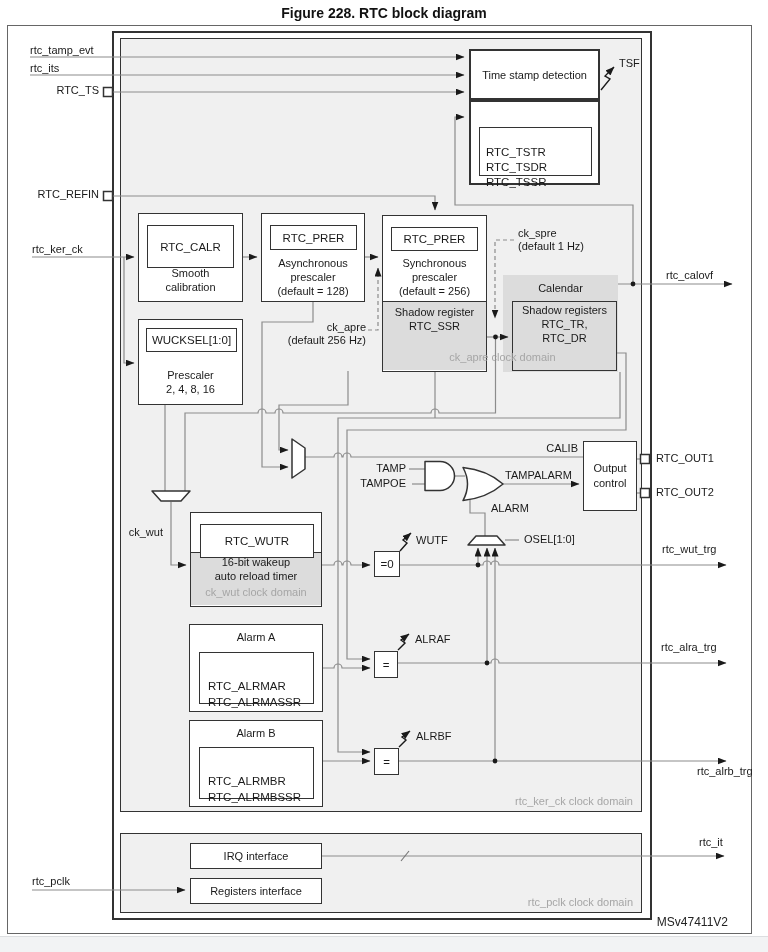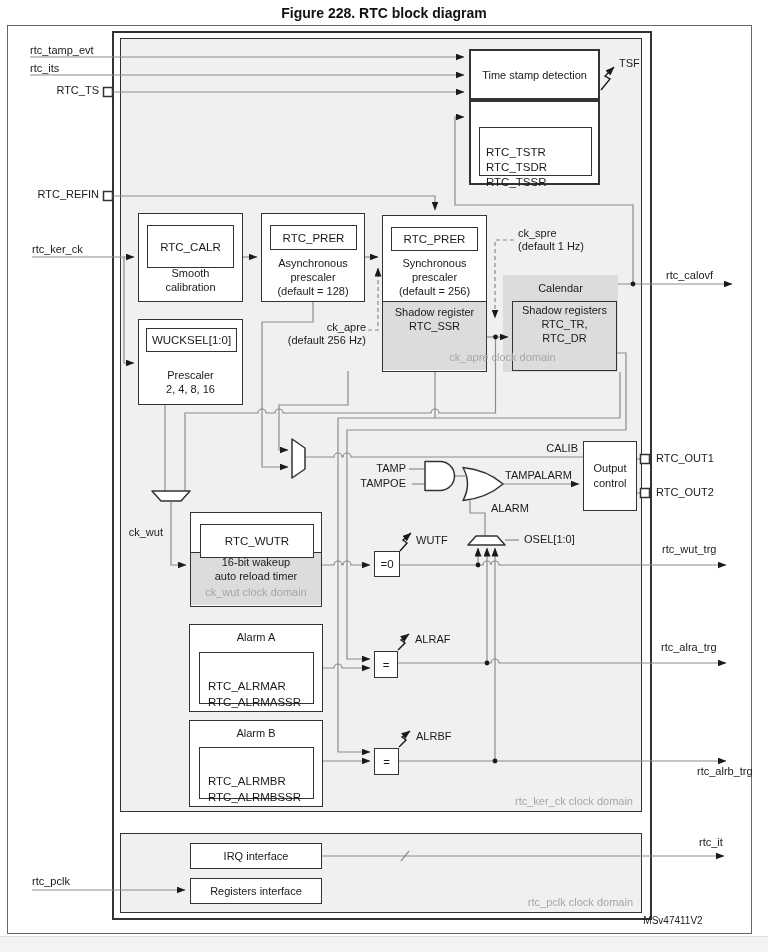--- a/index.html
+++ b/index.html
@@ -11,21 +11,21 @@
   .r{text-align:right;}
   .c{text-align:center;}
   .box{position:absolute;box-sizing:border-box;border:1.5px solid #333;background:#fff;}
   .nofill{background:transparent;}
   .gray{background:#dcdcdc;}
   .flex{display:flex;align-items:center;justify-content:center;text-align:center;white-space:pre-line;}
   .flexs{display:flex;align-items:flex-start;justify-content:center;text-align:center;white-space:pre-line;}
   .reg{font-size:11.5px;}
   .domain-lbl{position:absolute;color:#a6a6a6;white-space:nowrap;}
   #title{position:absolute;left:0;right:0;top:5px;text-align:center;font-weight:bold;font-size:14px;color:#111;}
-  #watermark{position:absolute;left:618px;top:915px;width:110px;text-align:center;font-size:10px;color:#222;}
+  #watermark{position:absolute;left:618px;top:915px;width:110px;text-align:right;font-size:12px;color:#222;}
   svg{position:absolute;left:0;top:0;}
   .botstrip{position:absolute;left:0;top:936px;width:768px;height:16px;background:#f2f3f4;border-top:1px solid #dcdee0;}
 </style>
 </head>
 <body>
 
 <div id="stage">
 
   <div id="title">Figure 228. RTC block diagram</div>
 

